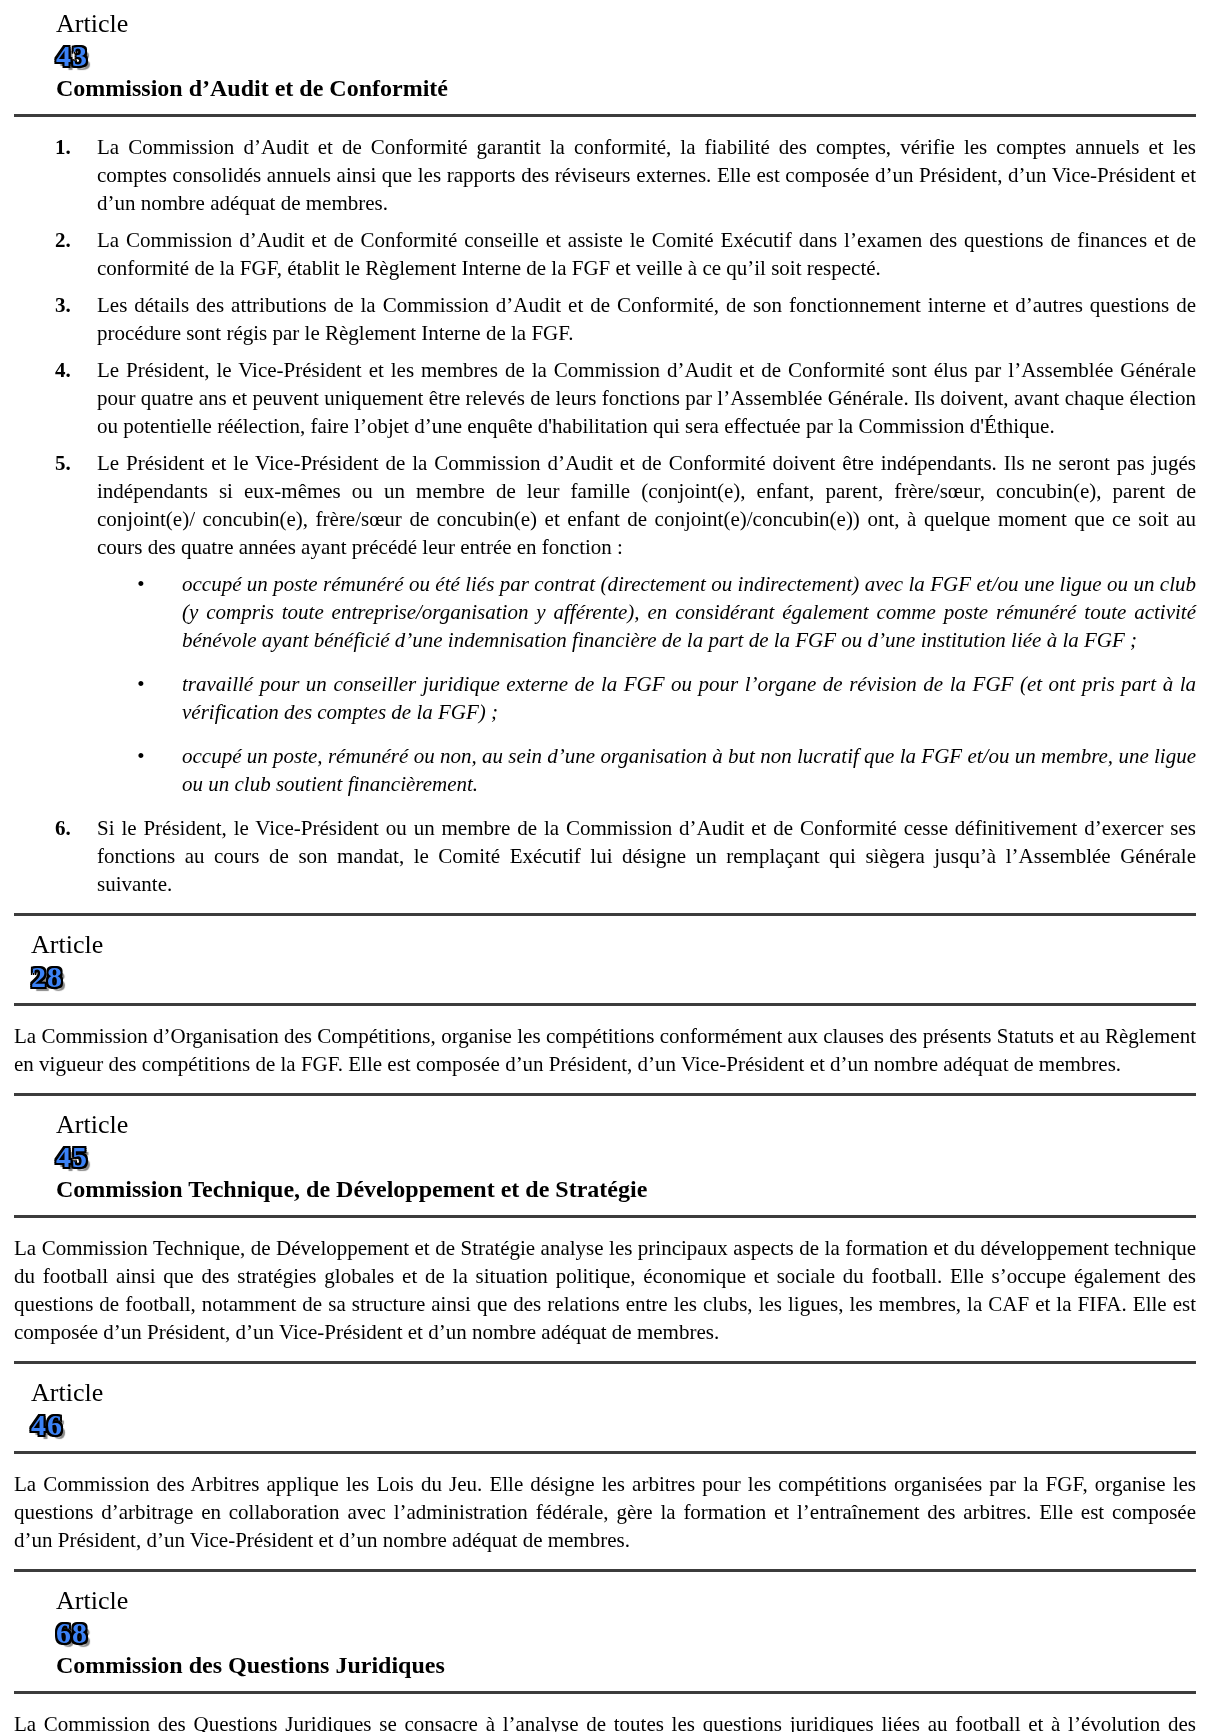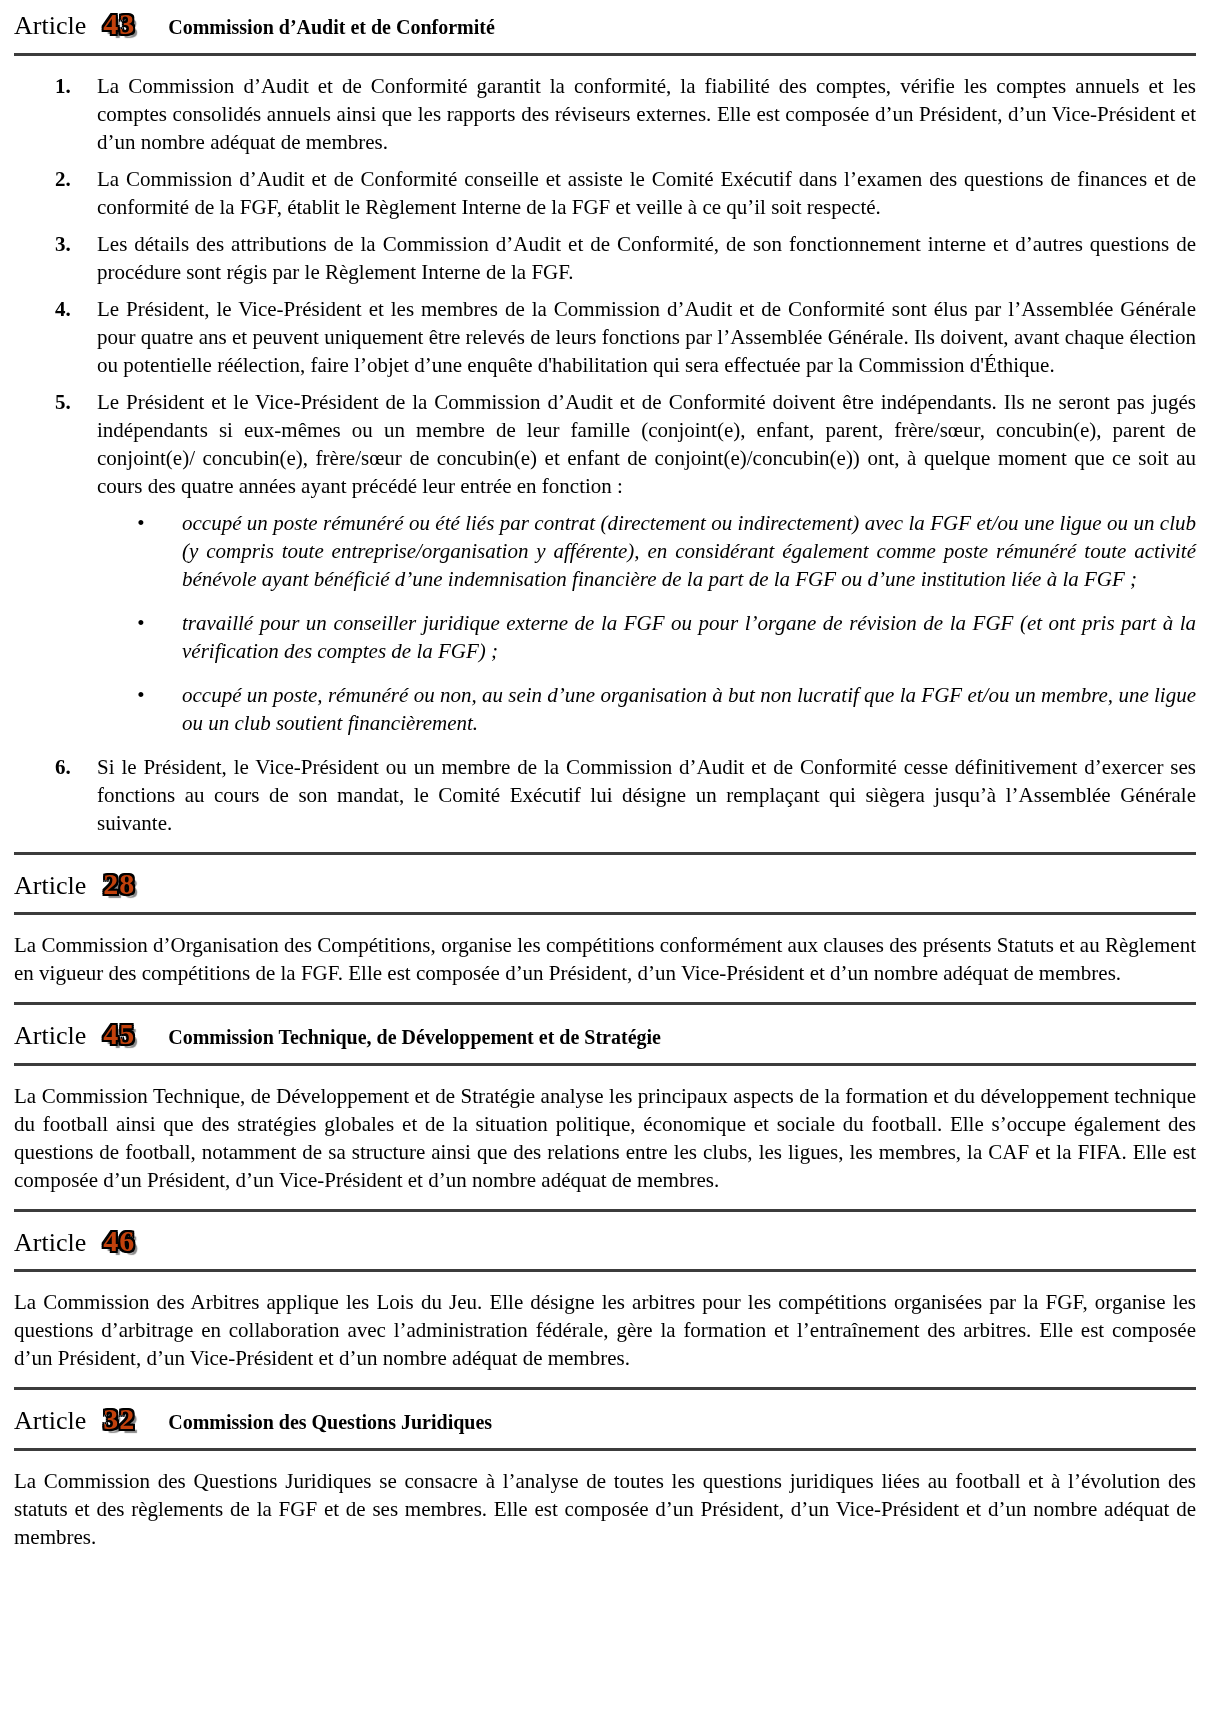--- a/index.html
+++ b/index.html
@@ -20,48 +20,49 @@
     padding: 6px 14px 36px 14px;
   }
   
   .art-heading {
     display: flex;
     align-items: baseline;
     line-height: 32px;
     border-bottom: 3px solid #3c3c3c;
     padding: 2px 0 10px 0;
     margin: 0;
+    flex-direction: column;
   }
   .art-heading.with-top {
     border-top: 3px solid #3c3c3c;
     margin-top: 15px;
     padding-top: 13px;
   }
   .art-label {
     font-size: 26px;
     flex: none;
   }
   .art-num {
     flex: none;
     margin-left: 17px;
     font-size: 30px;
     font-weight: bold;
     letter-spacing: 1px;
-    color: #c2410c;
+    color: #3b82f6;
     
     text-shadow:
       -2px -2px 0 #000, 2px -2px 0 #000,
       -2px  2px 0 #000, 2px  2px 0 #000,
       -2px  0   0 #000, 2px  0   0 #000,
        0   -2px 0 #000, 0    2px 0 #000,
        4px  4px 1px #8a8a8a;
   }
   .art-title {
-    margin-left: 33px;
-    font-size: 20px;
+    margin-left: 42px;
+    font-size: 24px;
     font-weight: bold;
   }
   
   .content {
     margin-top: 16px;
   }
   .nitem {
     display: flex;
     margin: 0 0 9px 0;
   }
@@ -173,19 +174,19 @@
     <header class="art-heading with-top">
       <span class="art-label">Article</span>
       <span class="art-num">46</span>
     </header>
     <p class="body-para">La Commission des Arbitres applique les Lois du Jeu. Elle désigne les arbitres pour les compétitions organisées par la FGF, organise les questions d’arbitrage en collaboration avec l’administration fédérale, gère la formation et l’entraînement des arbitres. Elle est composée d’un Président, d’un Vice-Président et d’un nombre adéquat de membres.</p>
   </section>
 
   <section class="article">
     <header class="art-heading with-top">
       <span class="art-label">Article</span>
-      <span class="art-num">32</span>
+      <span class="art-num">68</span>
       <span class="art-title">Commission des Questions Juridiques</span>
     </header>
     <p class="body-para">La Commission des Questions Juridiques se consacre à l’analyse de toutes les questions juridiques liées au football et à l’évolution des statuts et des règlements de la FGF et de ses membres. Elle est composée d’un Président, d’un Vice-Président et d’un nombre adéquat de membres.</p>
   </section>
 
 </div>
 
 </body></html>

